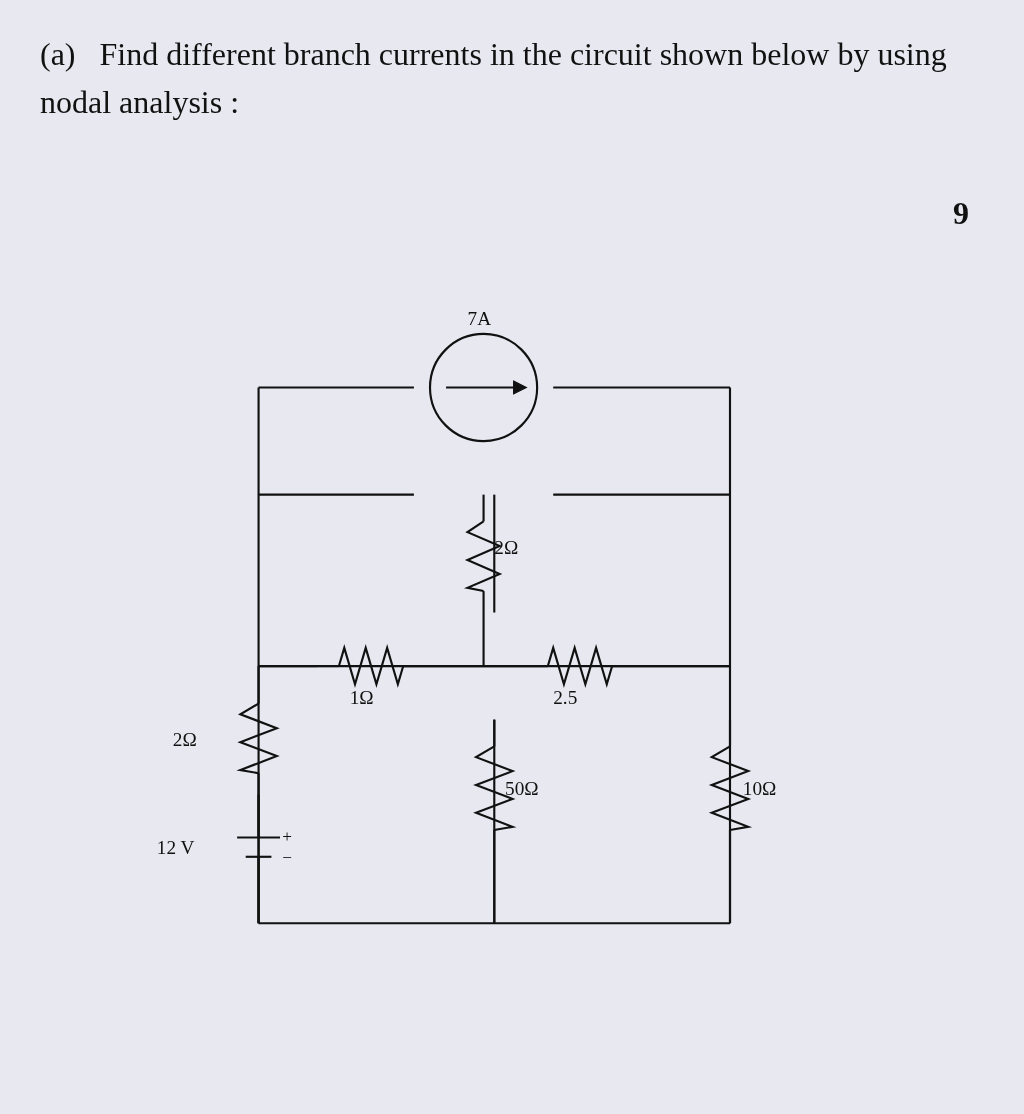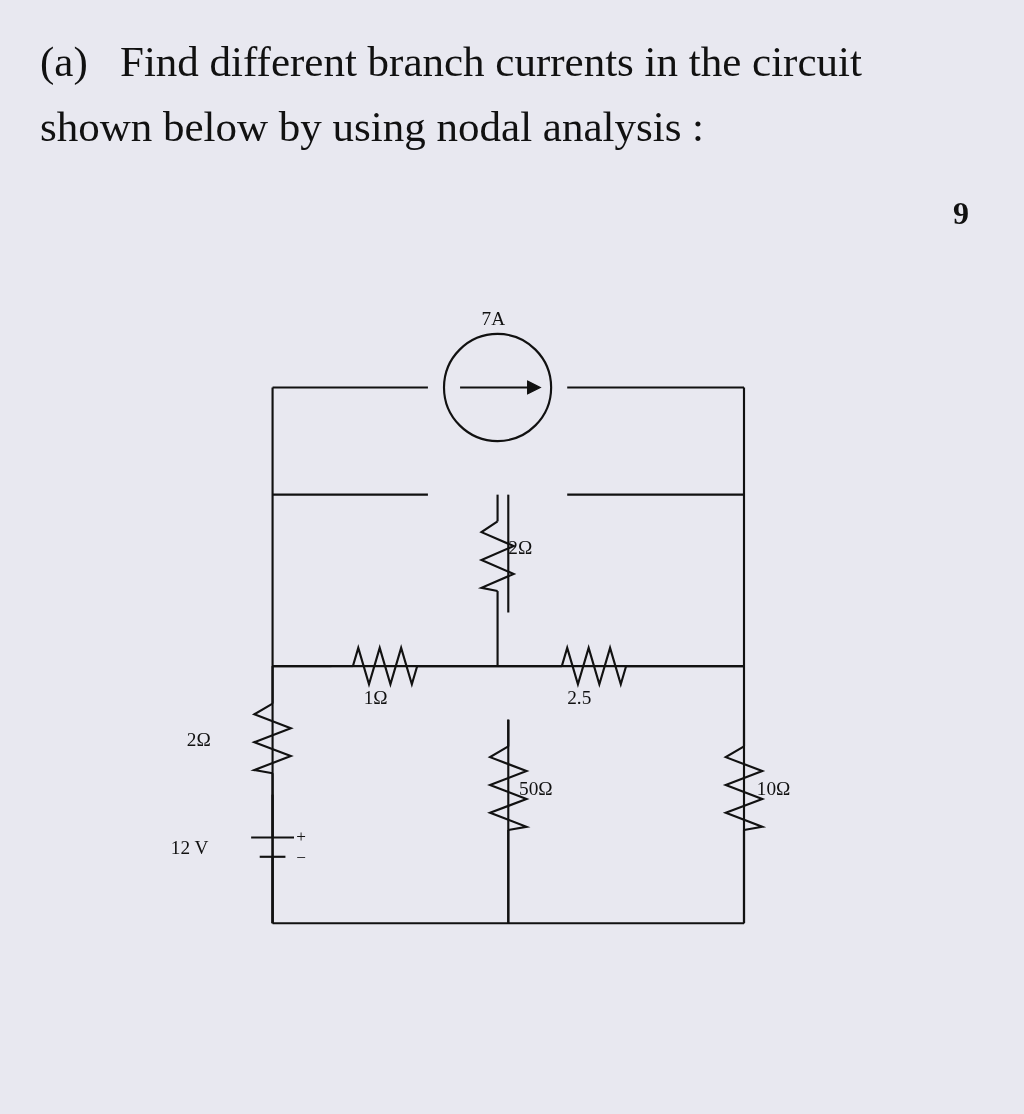--- a/index.html
+++ b/index.html
@@ -17,39 +17,39 @@
       height: 1114px;
       background: #e8e8f0;
       position: relative;
     }
 
     .question-text {
       position: absolute;
       top: 30px;
       left: 40px;
       right: 40px;
-      font-size: 43px;
+      font-size: 32px;
       line-height: 1.5;
       color: #111;
     }
 
     .marks {
       position: absolute;
       top: 195px;
       right: 55px;
       font-size: 32px;
       font-weight: bold;
       color: #111;
     }
 
     
     .circuit-container {
       position: absolute;
       top: 300px;
-      left: 144px;
+      left: 130px;
       width: 750px;
       height: 700px;
     }
 
     svg {
       width: 100%;
       height: 100%;
     }
   </style>
 </head>

